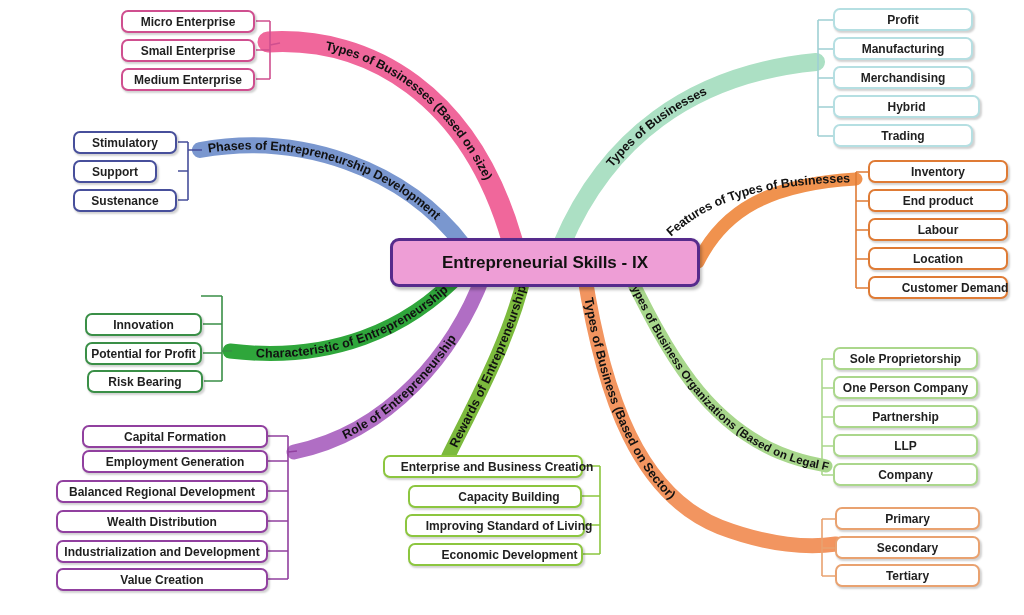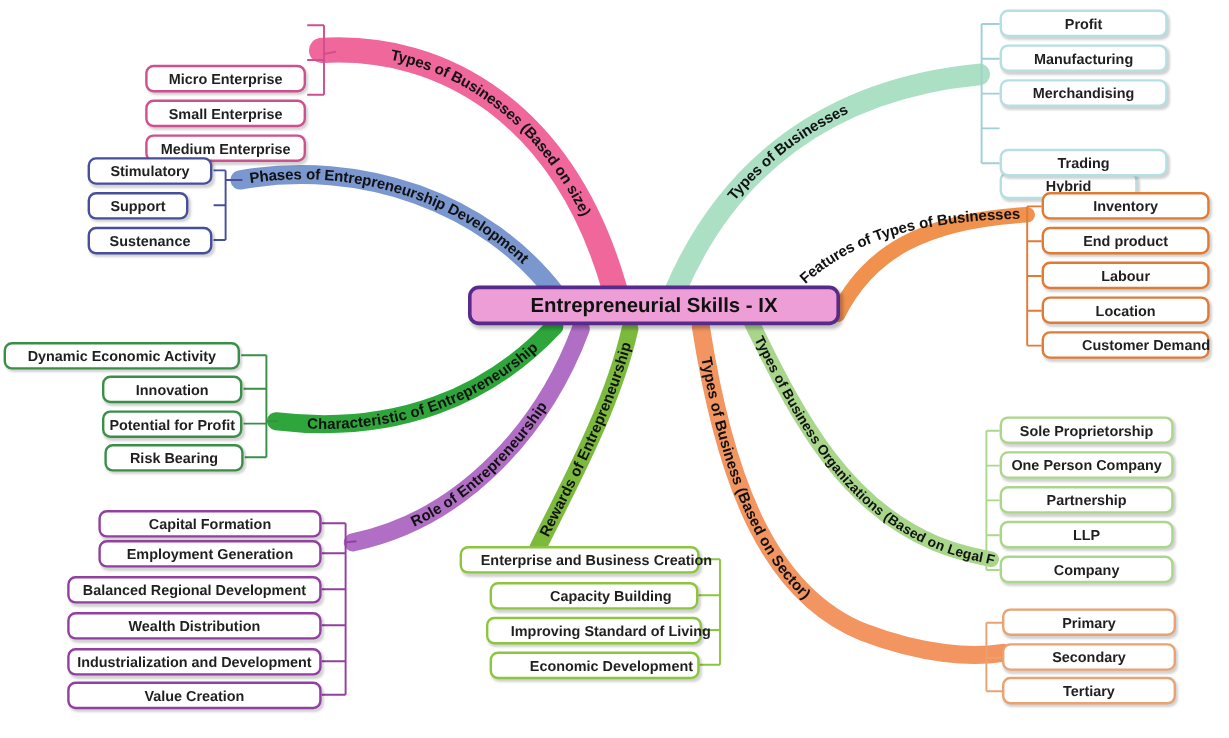--- a/index.html
+++ b/index.html
@@ -9,31 +9,31 @@
   }
   #stage svg{position:absolute;left:0;top:0;width:1024px;height:615px;}
   .node{
     position:absolute;height:23px;box-sizing:border-box;
     background:#ffffff;border:2px solid #888;border-radius:7px;
     display:flex;align-items:center;justify-content:center;
     font-weight:bold;font-size:12px;color:#1f1f1f;
     box-shadow:1.5px 2px 2px rgba(0,0,0,.18);
     padding:0 4px;white-space:nowrap;
   }
-  .pink{border-color:#cf4f8f;margin-top:44px;}
+  .pink{border-color:#cf4f8f;}
   .blue{border-color:#474f9b;}
   .green{border-color:#3a8f47;}
   .purple{border-color:#91409f;}
   .lime{border-color:#8cc63f;padding-left:32px;}
   .teal{border-color:#b5dfe2;}
   .orange{border-color:#df7b35;}
   .lightgreen{border-color:#abd78c;}
   .lightorange{border-color:#e9a270;}
   #center-node{
-    position:absolute;left:390px;top:238px;width:310px;height:33px;
+    position:absolute;left:390px;top:238px;width:310px;height:49px;
     box-sizing:border-box;background:#ee9ed6;border:3.5px solid #562b8c;
     border-radius:9px;display:flex;align-items:center;justify-content:center;
     font-weight:bold;font-size:17px;color:#111;
     box-shadow:2px 2.5px 3px rgba(0,0,0,.25);
   }
   .branch-label{font-weight:bold;font-size:12.5px;fill:#111;}
   .branch-label.small{font-size:11.5px;}
 </style>
 </head>
 <body>
@@ -106,41 +106,40 @@
   <div id="center-node">Entrepreneurial Skills - IX</div>
 
   <div class="node pink" style="left:121px;top:10px;width:134px;">Micro Enterprise</div>
   <div class="node pink" style="left:121px;top:39px;width:134px;">Small Enterprise</div>
   <div class="node pink" style="left:121px;top:68px;width:134px;">Medium Enterprise</div>
 
   <div class="node blue" style="left:73px;top:131px;width:104px;">Stimulatory</div>
   <div class="node blue" style="left:73px;top:160px;width:84px;">Support</div>
   <div class="node blue" style="left:73px;top:189px;width:104px;">Sustenance</div>
 
-  <div class="node green" style="left:3px;top:285px;width:197px;">Dynamic  Economic Activity</div>
   <div class="node green" style="left:85px;top:313px;width:117px;text-align:center;">Innovation</div>
   <div class="node green" style="left:85px;top:342px;width:117px;">Potential for Profit</div>
   <div class="node green" style="left:87px;top:370px;width:116px;">Risk Bearing</div>
 
   <div class="node purple" style="left:82px;top:425px;width:186px;">Capital Formation</div>
   <div class="node purple" style="left:82px;top:450px;width:186px;">Employment Generation</div>
   <div class="node purple" style="left:56px;top:480px;width:212px;">Balanced Regional Development</div>
   <div class="node purple" style="left:56px;top:510px;width:212px;">Wealth  Distribution</div>
   <div class="node purple" style="left:56px;top:540px;width:212px;">Industrialization and Development</div>
   <div class="node purple" style="left:56px;top:568px;width:212px;">Value Creation</div>
 
   <div class="node lime" style="left:383px;top:455px;width:200px;">Enterprise and Business Creation</div>
   <div class="node lime" style="left:408px;top:485px;width:174px;">Capacity Building</div>
   <div class="node lime" style="left:405px;top:514px;width:180px;">Improving Standard of Living</div>
   <div class="node lime" style="left:408px;top:543px;width:175px;">Economic Development</div>
 
   <div class="node teal" style="left:833px;top:8px;width:140px;">Profit</div>
   <div class="node teal" style="left:833px;top:37px;width:140px;">Manufacturing</div>
   <div class="node teal" style="left:833px;top:66px;width:140px;">Merchandising</div>
-  <div class="node teal" style="left:833px;top:95px;width:115px;margin-top:48px;">Hybrid</div>
+  <div class="node teal" style="left:833px;top:95px;width:147px;">Hybrid</div>
   <div class="node teal" style="left:833px;top:124px;width:140px;">Trading</div>
 
   <div class="node orange" style="left:868px;top:160px;width:140px;">Inventory</div>
   <div class="node orange" style="left:868px;top:189px;width:140px;">End product</div>
   <div class="node orange" style="left:868px;top:218px;width:140px;">Labour</div>
   <div class="node orange" style="left:868px;top:247px;width:140px;">Location</div>
   <div class="node orange" style="left:868px;top:276px;width:140px;padding-left:38px;">Customer Demand</div>
 
   <div class="node lightgreen" style="left:833px;top:347px;width:145px;">Sole Proprietorship</div>
   <div class="node lightgreen" style="left:833px;top:376px;width:145px;">One Person Company</div>

